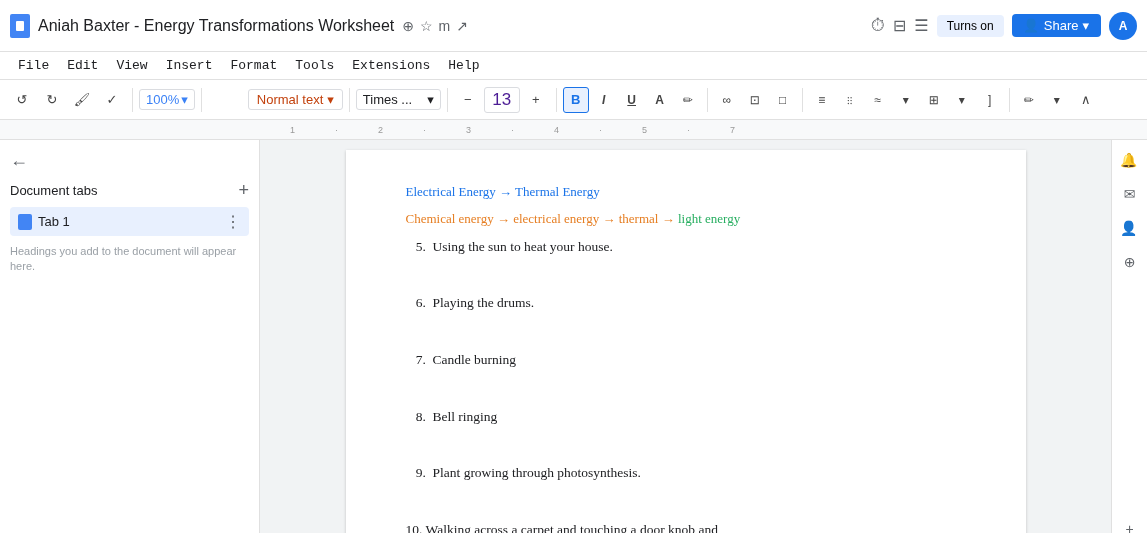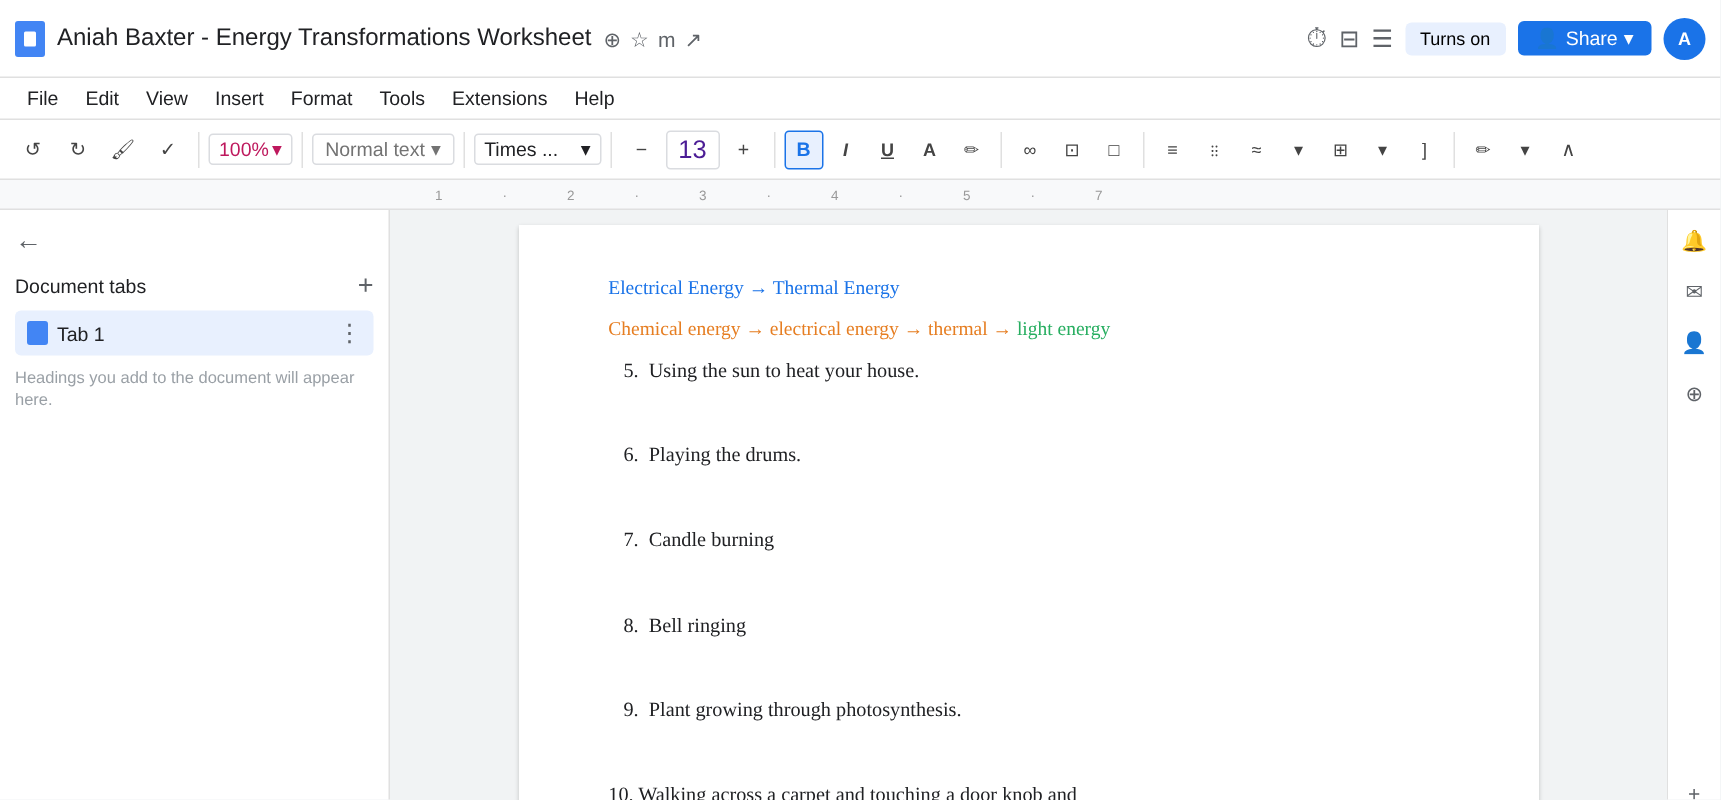--- a/index.html
+++ b/index.html
@@ -100,20 +100,21 @@
       padding: 0 10px;
       gap: 2px;
       border-bottom: 1px solid #e0e0e0;
     }
     .menu-item {
       padding: 3px 8px;
       font-size: 13px;
       color: #202124;
       cursor: pointer;
       border-radius: 3px;
+      font-family: Liberation Mono, monospace;
     }
 
     
     .toolbar {
       background: #fff;
       height: 40px;
       display: flex;
       align-items: center;
       padding: 0 8px;
       gap: 2px;
@@ -141,34 +142,35 @@
     .toolbar-zoom {
       font-size: 13px;
       padding: 2px 6px;
       border: 1px solid #dadce0;
       border-radius: 3px;
       display: flex;
       align-items: center;
       gap: 2px;
       cursor: pointer;
       background: none;
-      color: #be185d;
+      color: #3b82f6;
     }
     .toolbar-style {
       font-size: 13px;
       padding: 2px 8px;
       border: 1px solid #dadce0;
       border-radius: 3px;
       display: flex;
       align-items: center;
       gap: 4px;
       cursor: pointer;
       background: none;
-      color: #737373;
+      color: #c2410c;
       min-width: 90px;
+      margin-left: 40px;
     }
     .toolbar-font {
       font-size: 13px;
       padding: 2px 6px;
       border: 1px solid #dadce0;
       border-radius: 3px;
       display: flex;
       align-items: center;
       gap: 15px;
       cursor: pointer;

